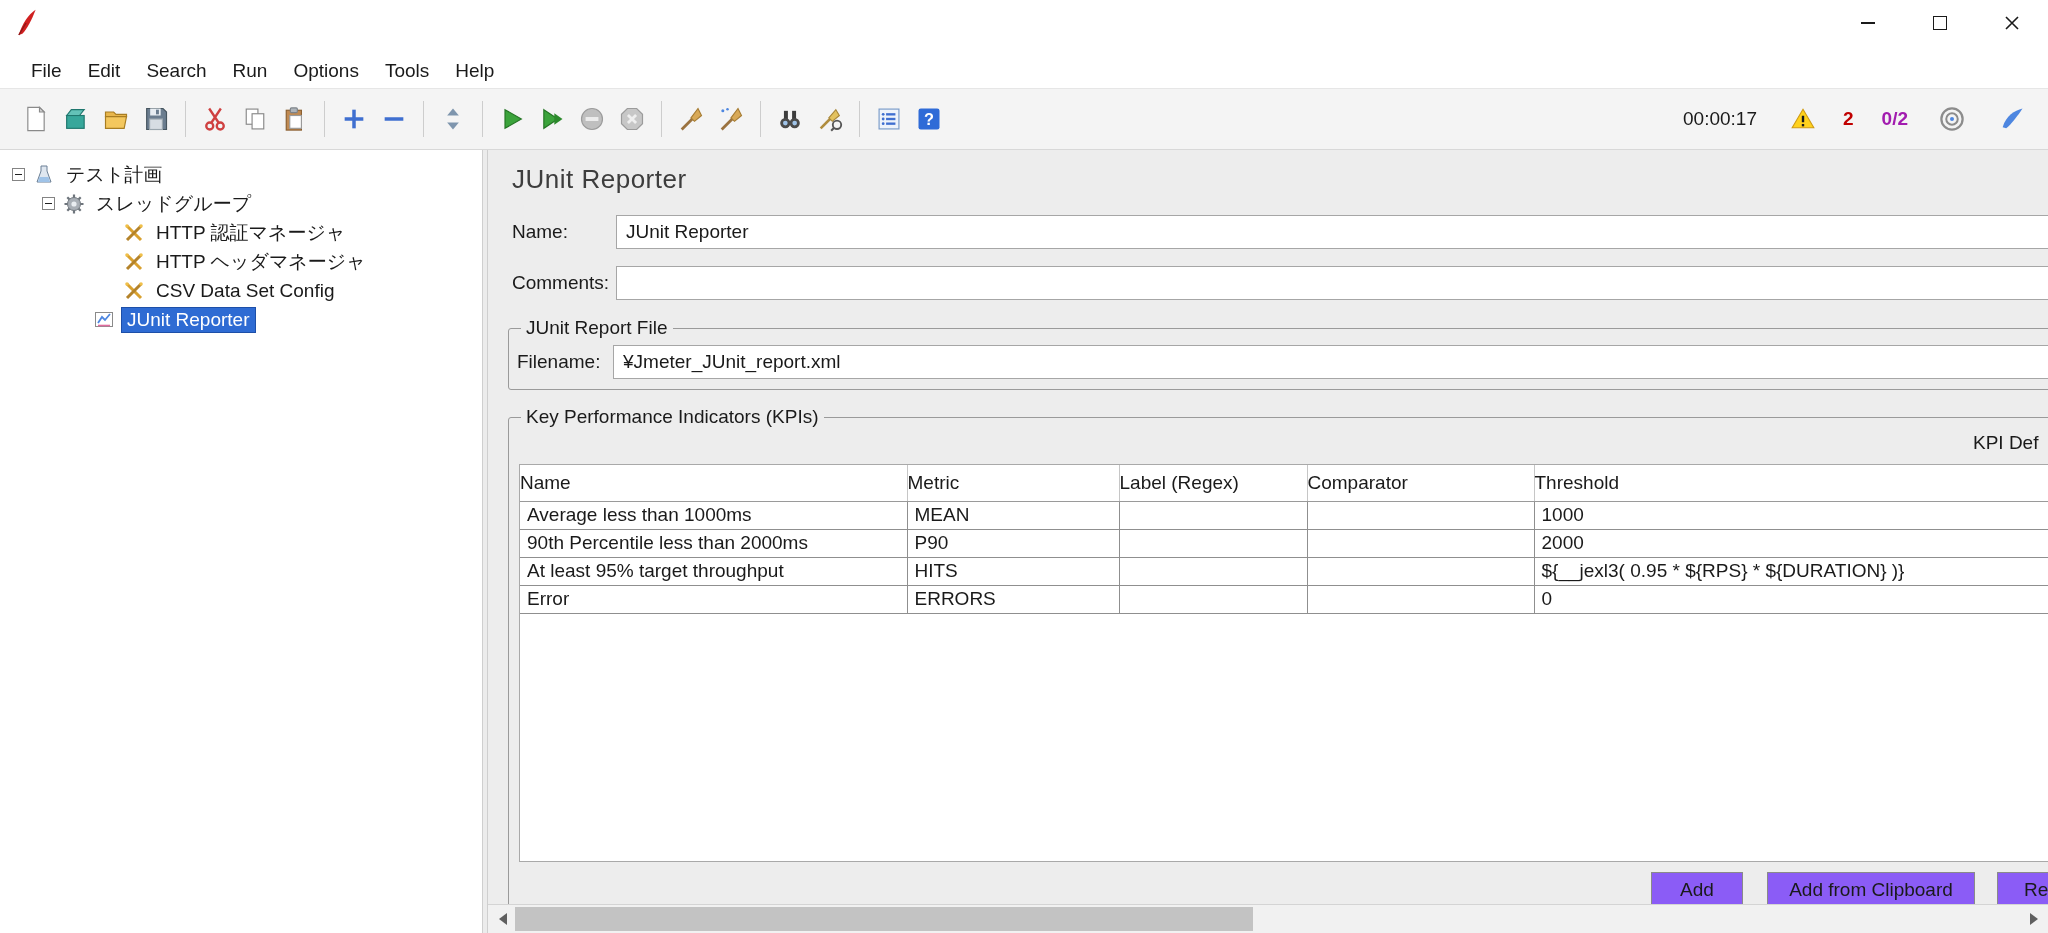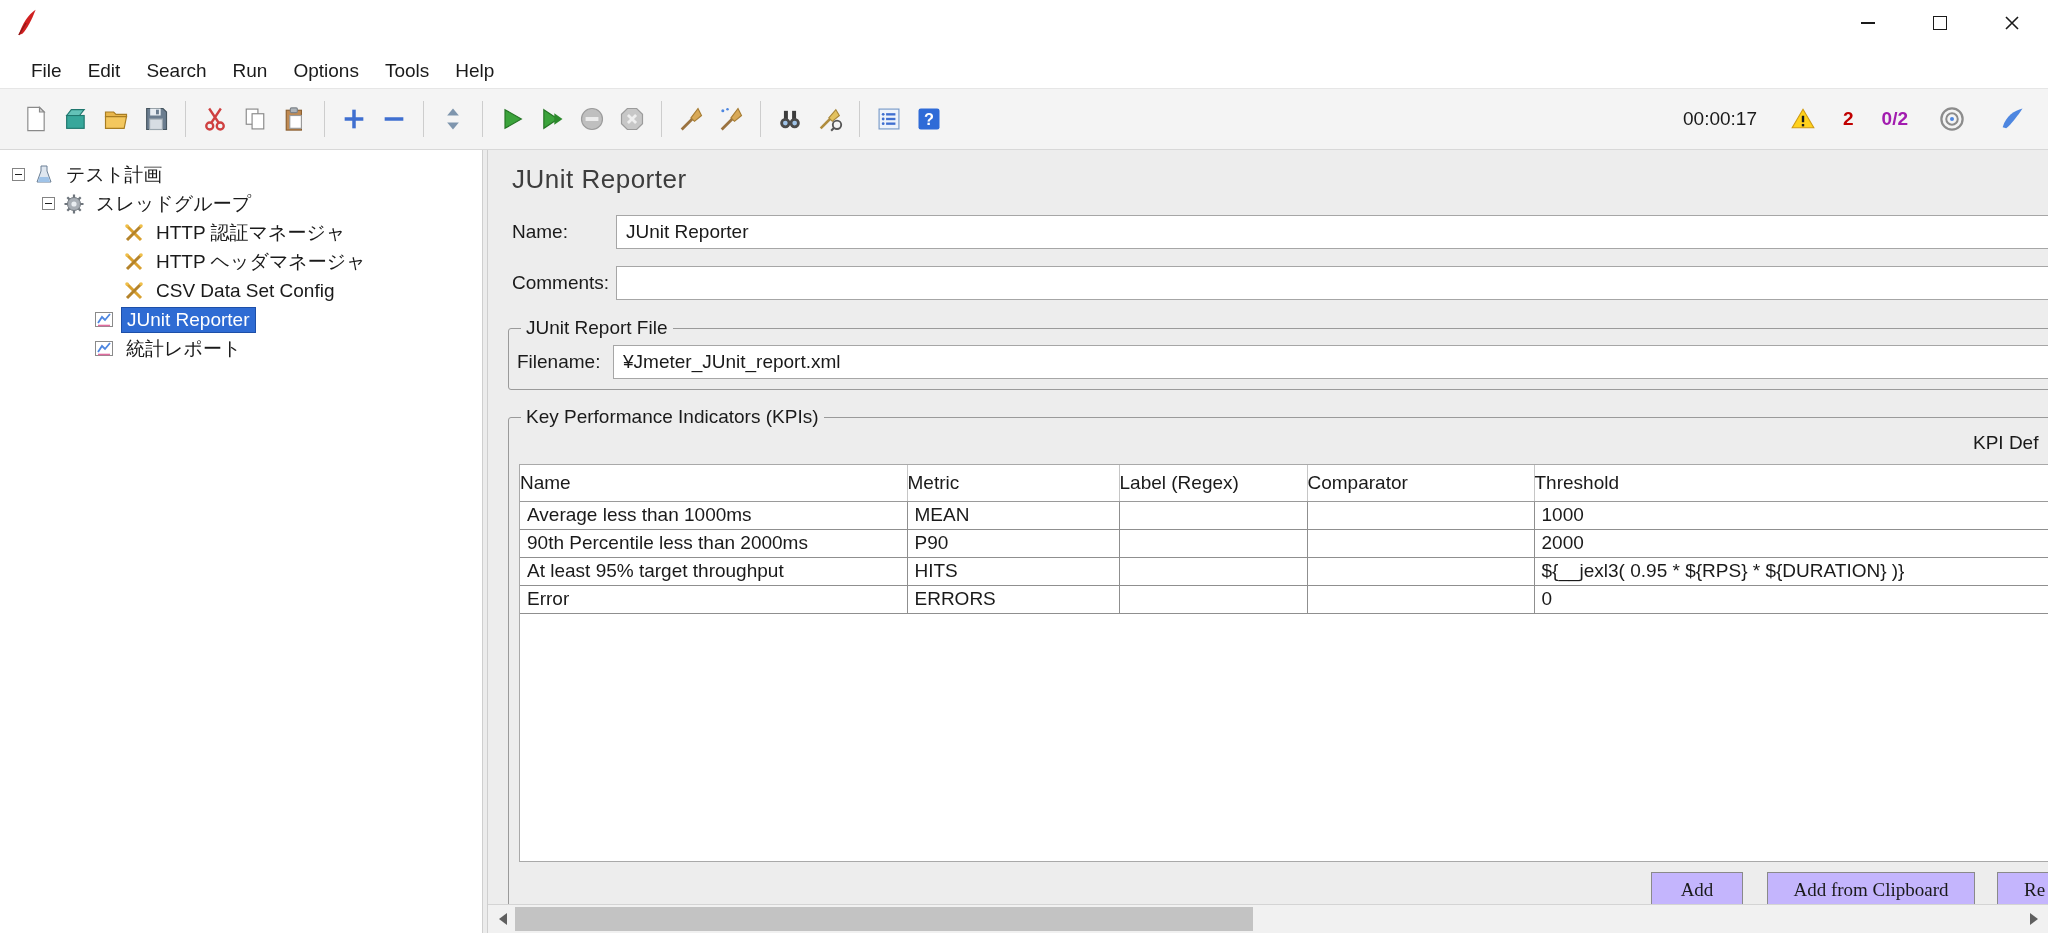--- a/index.html
+++ b/index.html
@@ -62,22 +62,22 @@
   .fs-row .form-label { width:96px; }
   .kpi-def { position:absolute; top:4px; left:1464px; font-size:19px; }
   .table-wrap { margin-top:32px; margin-left:2px; height:398px; background:#fff;
     border:1px solid #a9a9a9; overflow:hidden; }
   table.kpi-table { border-collapse:collapse; table-layout:fixed; width:1574px; font-size:19px; }
   table.kpi-table th { font-weight:normal; text-align:left; height:36px; 
     background:#fff; border-right:1px solid #c6c6c6; border-bottom:1px solid #9a9a9a; }
   table.kpi-table td { height:28px; padding-left:7px; border-right:1px solid #8f8f8f;
     border-bottom:1px solid #8f8f8f; overflow:hidden; white-space:nowrap; }
   .btn-row { position:relative; height:44px; margin-top:8px; }
-  .btn { position:absolute; top:2px; height:36px; font-size:19px; background:#c4b5fd;
-    border:1px solid #8a8a8a; font-family:Liberation Serif, serif; color:#1a1a1a; }
+  .btn { position:absolute; top:2px; height:36px; font-size:19px; background:#8b5cf6;
+    border:1px solid #8a8a8a; font-family:Liberation Sans, sans-serif; color:#1a1a1a; }
   .btn-add { left:1134px; width:92px; }
   .btn-afc { left:1250px; width:208px; }
   .btn-rem { left:1480px; width:130px; text-align:left; padding-left:26px; }
 
   
   .hscroll { position:absolute; left:488px; right:0; bottom:0; height:29px; background:#f1f1f1;
     border-top:1px solid #d4d4d4; }
   .sb-btn { position:absolute; top:0; width:27px; height:28px; display:flex; align-items:center; justify-content:center; }
   .sb-btn.left { left:0; } .sb-btn.right { right:0; }
   .tri-l { width:0; height:0; border:6px solid transparent; border-right:8px solid #5f5f5f; margin-right:4px; }
@@ -373,32 +373,20 @@
     <span class="tree-icon">
       <svg width="22" height="22" viewBox="0 0 22 22">
           <rect x="2.5" y="3.5" width="17" height="14" fill="#fff" stroke="#8a8a8a"></rect>
           <path d="M5 14 L9 8 L12 11 L17 5" fill="none" stroke="#4d86e0" stroke-width="1.8"></path>
           <path d="M5 16.5 H17" stroke="#e06c9f" stroke-width="1.6"></path>
         </svg>
     </span>
     <span class="tree-label selected">JUnit Reporter</span>
   </div>
 
-  <div class="tree-row">
-    <span class="sp" style="width:66px"></span>
-    <span class="hslot"></span>
-    <span class="tree-icon">
-      <svg width="22" height="22" viewBox="0 0 22 22">
-          <rect x="2.5" y="3.5" width="17" height="14" fill="#fff" stroke="#8a8a8a"></rect>
-          <path d="M5 14 L9 8 L12 11 L17 5" fill="none" stroke="#4d86e0" stroke-width="1.8"></path>
-          <path d="M5 16.5 H17" stroke="#e06c9f" stroke-width="1.6"></path>
-        </svg>
-    </span>
-    <span class="tree-label">統計レポート</span>
-  </div>
 
 </div>
 
 <div class="splitter"></div>
 
 <div class="main-panel">
   <div class="content">
     <div class="screen-title">JUnit Reporter</div>
 
     <div class="form-row">

